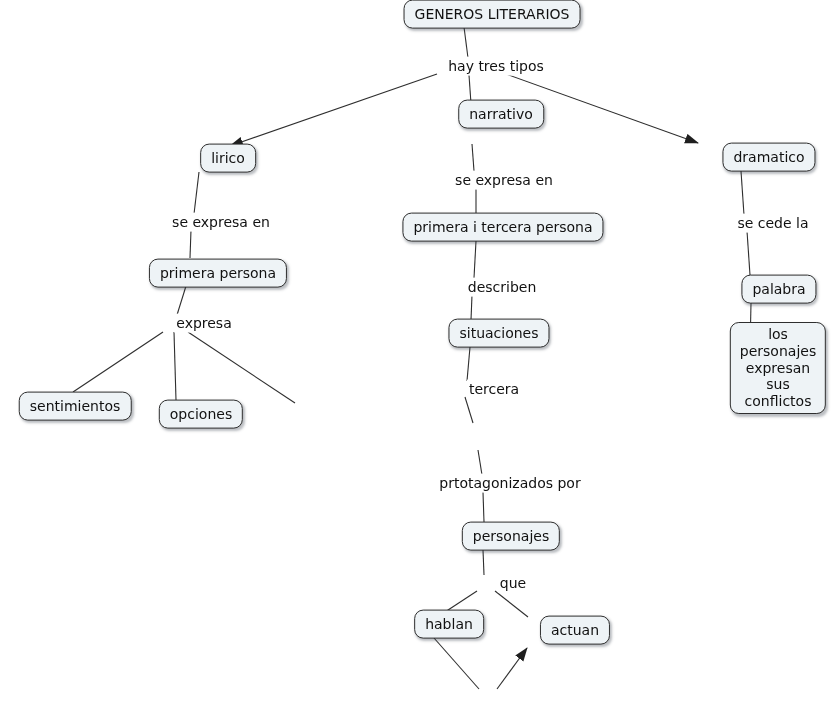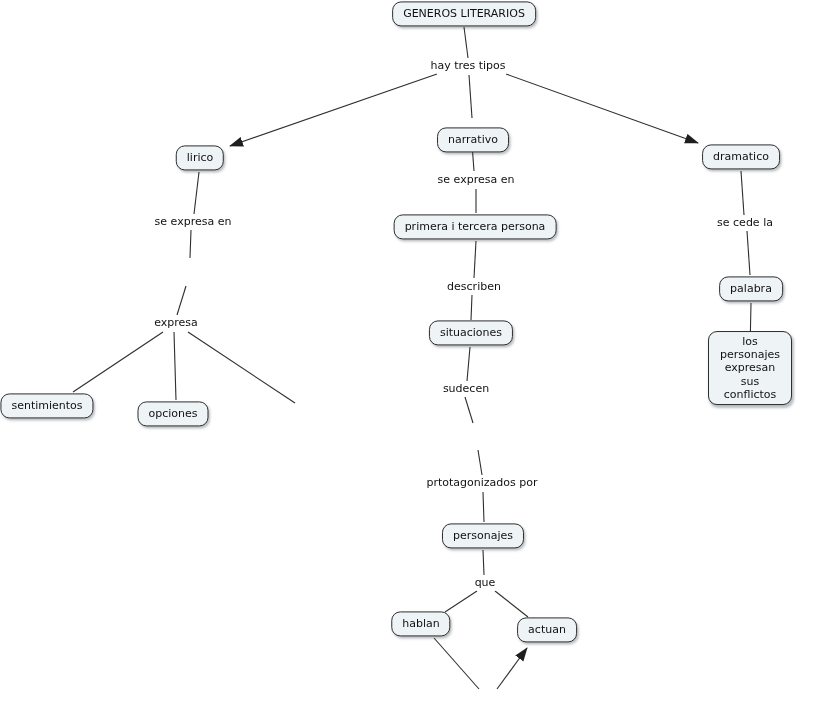--- a/index.html
+++ b/index.html
@@ -32,23 +32,24 @@
   }
   svg.edges line {
     stroke: var(--connector);
     stroke-width: 1.1;
   }
   .node {
     position: absolute;
     transform: translate(-50%, -50%);
     z-index: 2;
     white-space: nowrap;
-    font-size: 11px;
+    font-size: 14px;
     color: var(--text);
     line-height: 1.2;
+    margin-left: 28px;
   }
   .node.box {
     background: var(--node-fill);
     border: 1.3px solid var(--node-border);
     border-radius: 9px;
     padding: 5px 10px;
     text-align: center;
     box-shadow: 1.5px 2px 2.5px rgba(60, 70, 80, 0.35);
   }
   .node.box.two-line {
@@ -95,36 +96,37 @@
     <line x1="495" y1="591" x2="528" y2="617"></line>
     <line x1="434" y1="638" x2="479" y2="689"></line>
     <line x1="497" y1="689" x2="527" y2="648" marker-end="url(#arrow)"></line>
     <line x1="741" y1="171" x2="744" y2="215"></line>
     <line x1="747" y1="231" x2="750" y2="275"></line>
     <line x1="751" y1="303" x2="750" y2="351"></line>
   </svg>
 
   <div class="node box" style="left:464px; top:14px;">GENEROS LITERARIOS</div>
   <div class="node box" style="left:200px; top:158px;">lirico</div>
-  <div class="node box" style="left:473px; top:140px;">narrativo</div>
+  <div class="node box" style="left:473px; top:114px;">narrativo</div>
   <div class="node box" style="left:741px; top:157px;">dramatico</div>
+  <div class="node box" style="left:190px; top:273px;">primera persona</div>
   <div class="node box" style="left:47px;  top:406px;">sentimientos</div>
   <div class="node box" style="left:173px; top:414px;">opciones</div>
   <div class="node box" style="left:475px; top:227px;">primera i tercera persona</div>
   <div class="node box" style="left:471px; top:333px;">situaciones</div>
   <div class="node box" style="left:483px; top:536px;">personajes</div>
   <div class="node box" style="left:421px; top:624px;">hablan</div>
   <div class="node box" style="left:547px; top:630px;">actuan</div>
   <div class="node box" style="left:751px; top:289px;">palabra</div>
   <div class="node box two-line" style="left:750px; top:368px;">los personajes expresan
 sus conflictos</div>
 
   <div class="node link-label" style="left:468px; top:66px;">hay tres tipos</div>
   <div class="node link-label" style="left:193px; top:222px;">se expresa en</div>
   <div class="node link-label" style="left:176px; top:323px;">expresa</div>
   <div class="node link-label" style="left:476px; top:180px;">se expresa en</div>
   <div class="node link-label" style="left:474px; top:287px;">describen</div>
-  <div class="node link-label" style="left:466px; top:389px;">sudecen</div>
+  <div class="node link-label" style="left:466px; top:389px;">tercera</div>
   <div class="node link-label" style="left:482px; top:483px;">prtotagonizados por</div>
   <div class="node link-label" style="left:485px; top:583px;">que</div>
   <div class="node link-label" style="left:745px; top:223px;">se cede la</div>
 
 </div>
 
 </body></html>

